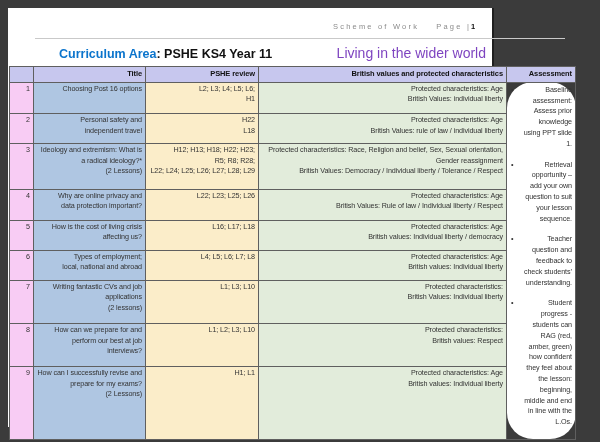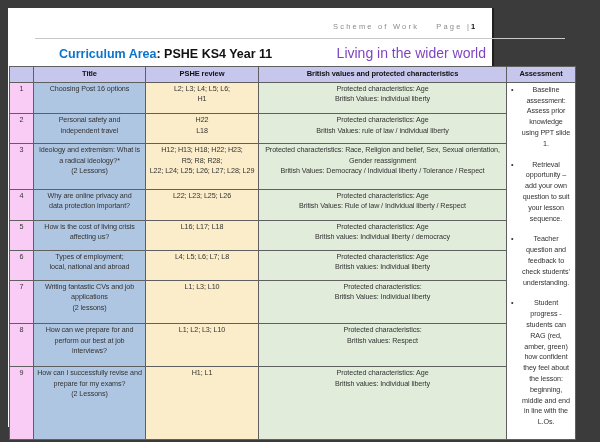--- a/index.html
+++ b/index.html
@@ -31,28 +31,28 @@
   .theme { font-size:14px; color:var(--accent_purple,#7e44c0);padding-left:44px; }
 
   
   table.sow {
     position:absolute; left:1px; top:58px; width:566px;
     border-collapse:collapse; table-layout:fixed;
   }
   table.sow td, table.sow th {
     border:1px solid #5f5f5f; vertical-align:top;
     font-size:7.2px; line-height:1.45; letter-spacing:-0.1px;
-    padding:1px 3px; color:#333; text-align:center;
+    padding:1px 3px; color:#333; text-align:right;
   }
   table.sow th { background:var(--header_row_bg,#c7c7ee); font-size:7.5px; font-weight:bold; color:#111; padding:2px 3px; }
   td.c-num  { background:var(--number_col_bg,#f8ccf4); padding-left:4px; }
   td.c-title{ background:var(--title_col_bg,#afc6e2); white-space:pre-line; color:#2e3a46;margin-left:38px; }
   td.c-map  { background:var(--mapping_col_bg,#fbedc9); white-space:pre-line; letter-spacing:-0.25px; color:#4a3c20; }
   td.c-val  { background:var(--values_col_bg,#e2ecdb); white-space:pre-line; color:#3c4234;margin-top:36px; }
-  td.c-assess { background:#ffffff; color:var(--assessment_text,#7030a0); font-size:7.4px; padding:3px 2px 3px 5px; letter-spacing:0; }
+  td.c-assess { background:#ffffff; color:var(--assessment_text,#7030a0); font-size:7.4px; padding:3px 2px 3px 5px; letter-spacing:0;border-radius:26px; }
   td.c-assess ul { list-style:none; margin:1px 0 0 1px; }
   td.c-assess li { position:relative; padding-left:9px; margin-bottom:10px; line-height:1.5; }
   td.c-assess li::before { content:"\2022"; position:absolute; left:0; top:0; }
 
   
   .footnote {
     position:absolute; top:364px; left:22px; right:8px;
     font-size:7.4px; color:#222;
   }
   .footer {

